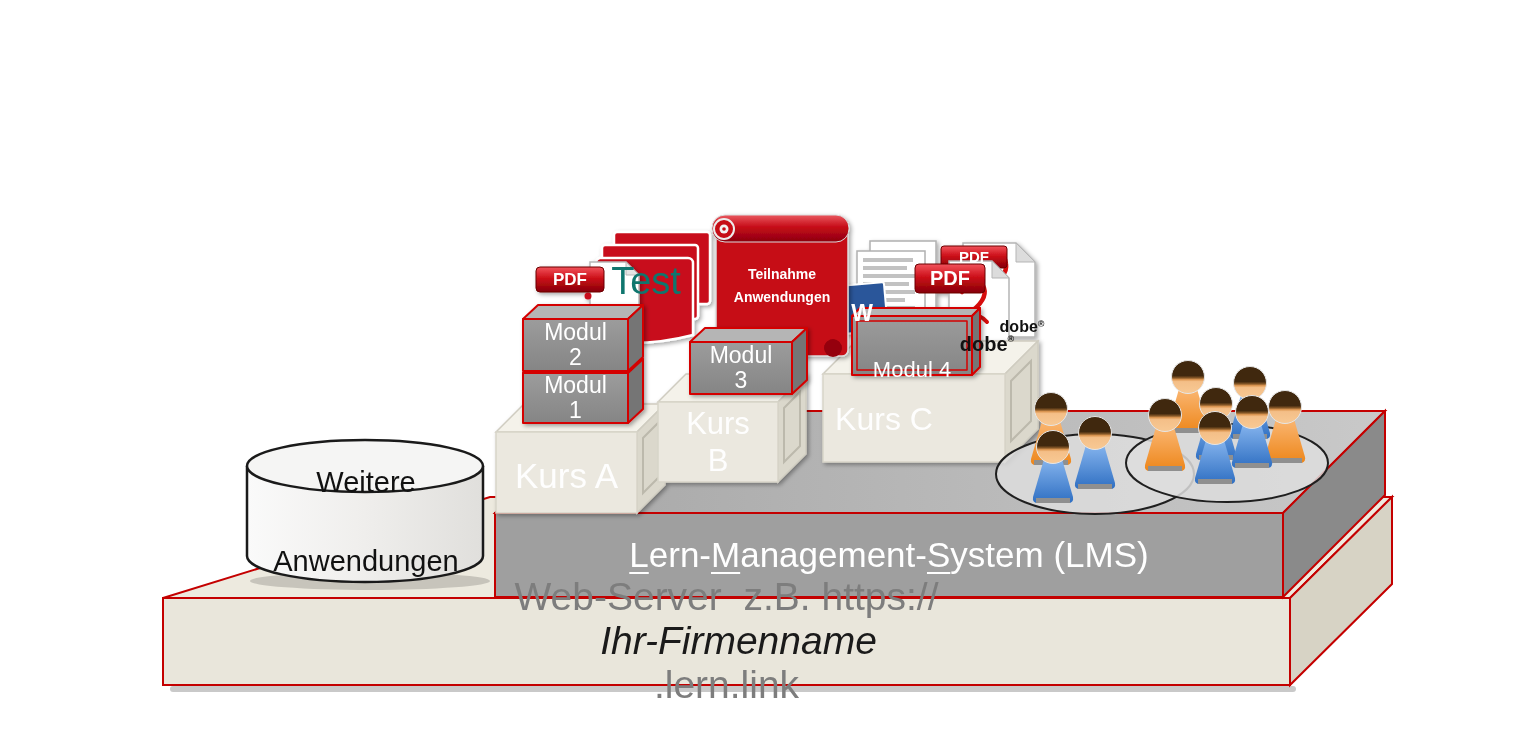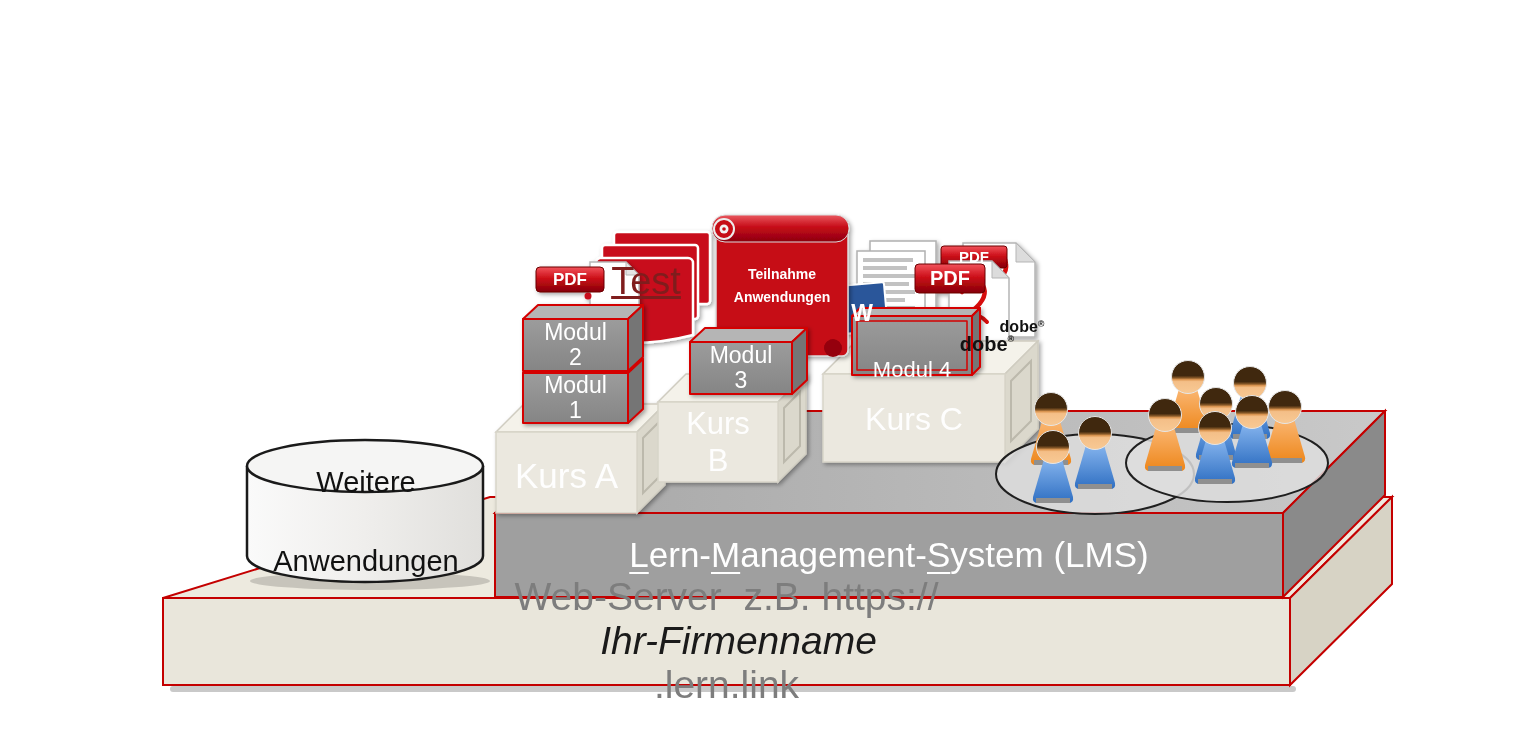--- a/index.html
+++ b/index.html
@@ -9,21 +9,21 @@
   .txt{position:absolute;display:flex;align-items:center;justify-content:center;
        text-align:center;pointer-events:none;}
   .ws-label{color:#7d7d7d;font-size:39px;white-space:pre;flex-direction:column;}
   .ws-label .company{color:#1a1a1a;font-style:italic;margin-left:24px;}
   .lms-label{color:#ffffff;font-size:35px;}
   .lms-label .u{text-decoration:underline;text-decoration-thickness:2px;text-underline-offset:5px;}
   .db-label{color:#111111;font-size:29px;line-height:35px;flex-direction:column;gap:44px;}
   .kurs{color:rgba(255,255,255,0.95);}
   .kurs.two{flex-direction:column;}
   .mod{color:#ffffff;font-size:23px;line-height:25px;flex-direction:column;}
-  .test-label{color:#7f1d1d;font-size:38px;text-decoration:underline;}
+  .test-label{color:#0f766e;font-size:38px;}
   .cert-label{color:#ffffff;font-size:14px;font-weight:bold;line-height:23px;flex-direction:column;}
   .pdf{color:#ffffff;font-weight:bold;}
   .w-label{color:#ffffff;font-weight:bold;font-size:23px;}
   .adobe{color:#111111;font-weight:bold;align-items:flex-start;}
   .adobe .reg{font-size:9px;line-height:9px;margin-top:2px;}
 </style>
 </head>
 <body>
 
 <div class="stage">
@@ -242,21 +242,21 @@
 <div class="txt db-label" style="left:266px;top:487px;width:200px;height:70px;">
   <span>Weitere</span>
   <span>Anwendungen</span>
 </div>
 
 <div class="txt kurs" style="left:496px;top:456px;width:141px;height:40px;font-size:35px;">Kurs A</div>
 <div class="txt kurs two" style="left:658px;top:404px;width:120px;height:76px;font-size:31px;line-height:37px;">
   <span>Kurs</span>
   <span>B</span>
 </div>
-<div class="txt kurs" style="left:823px;top:400px;width:182px;height:38px;font-size:32px;">Kurs C</div>
+<div class="txt kurs" style="left:793px;top:400px;width:182px;height:38px;font-size:32px;">Kurs C</div>
 
 <div class="txt mod" style="left:523px;top:374px;width:105px;height:48px;">
   <span>Modul</span>
   <span>1</span>
 </div>
 <div class="txt mod" style="left:523px;top:320px;width:105px;height:50px;">
   <span>Modul</span>
   <span>2</span>
 </div>
 <div class="txt mod" style="left:690px;top:343px;width:102px;height:50px;">

